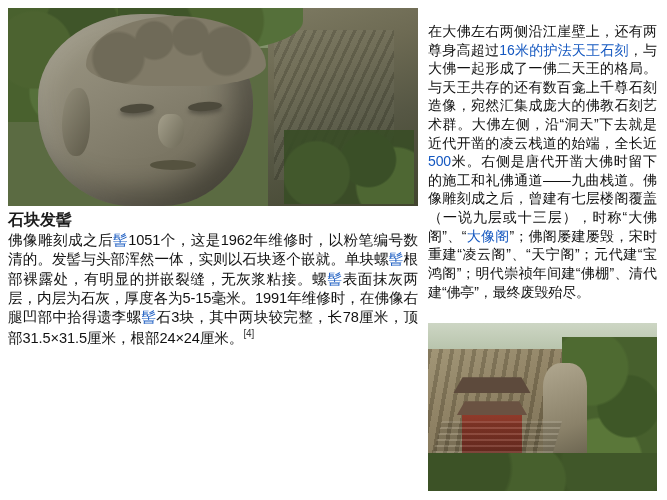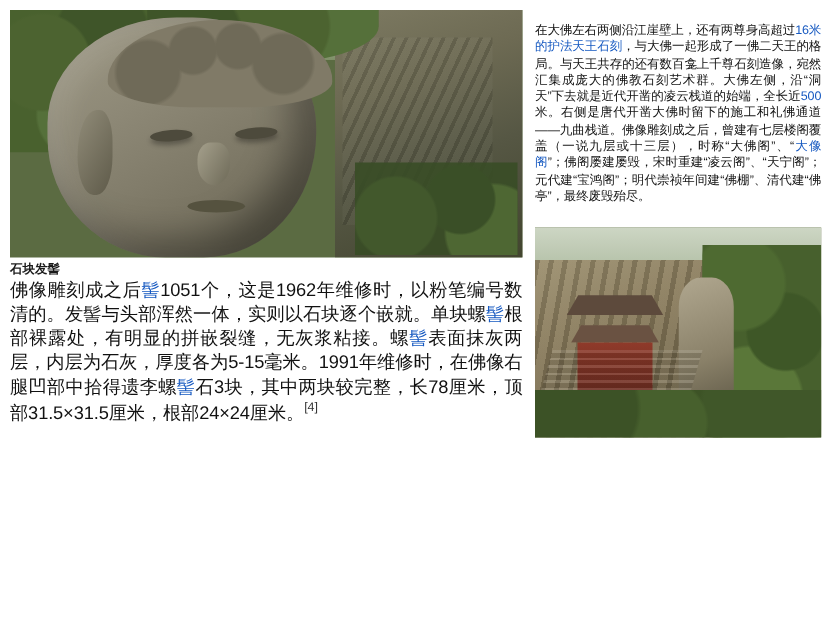--- a/index.html
+++ b/index.html
@@ -124,21 +124,21 @@
     background: #55523f;
     border-radius: 50%;
   }
   .photo-buddha-head .ear {
     position: absolute;
     left: 24px; top: 74px; width: 28px; height: 68px;
     background: linear-gradient(120deg, #918c79, #5e5a49);
     border-radius: 60% 40% 50% 50%;
   }
   .caption-1, .caption-2 {
-    font-size: 10px;
+    font-size: 16px;
     line-height: 1.25;
     color: #1a1a1a;
     margin: 4px 0 0 0;
     font-weight: 700;
   }
   .body-text {
     font-size: 14.6px;
     line-height: 1.32;
     color: #111;
     margin: 1px 0 0 0;
@@ -153,21 +153,21 @@
     vertical-align: super;
     color: #333;
   }
   
   .col-right {
     width: 229px;
     display: flex;
     flex-direction: column;
   }
   .right-text {
-    font-size: 10px;
+    font-size: 14px;
     line-height: 1.33;
     color: #111;
     text-align: justify;
     letter-spacing: -0.1px;
   }
   .right-text .em { color: #1558c0; }
   .photo-temple {
     margin-top: 8px;
     position: relative;
     width: 229px;

